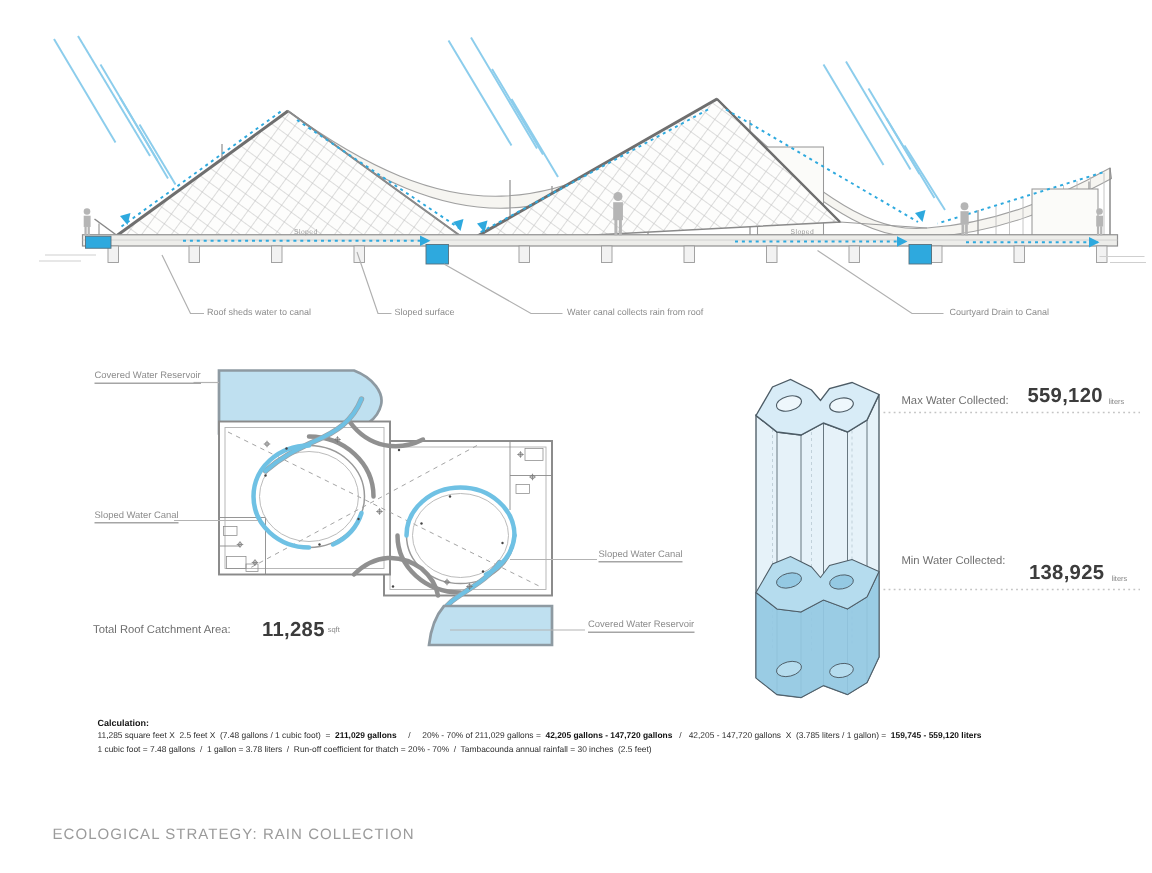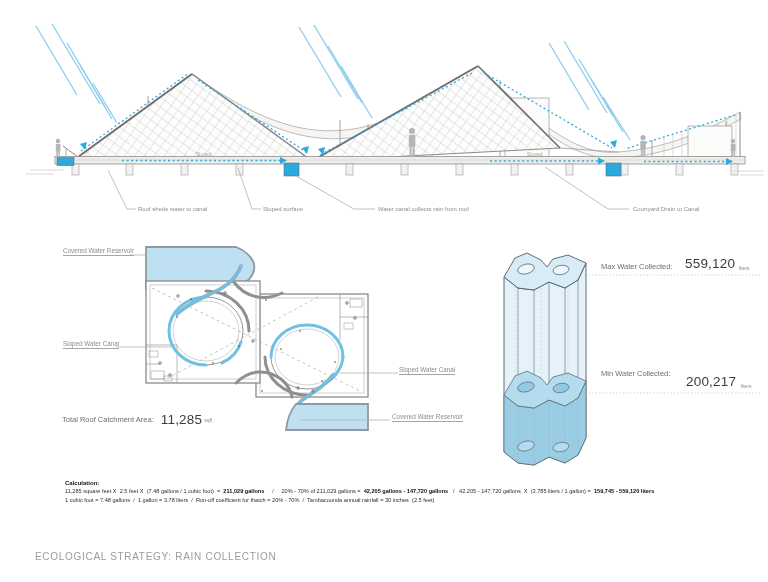--- a/index.html
+++ b/index.html
@@ -4,24 +4,24 @@
 <style>
   html,body{margin:0;padding:0;background:#ffffff;}
   .board{position:relative;width:768px;height:582px;background:#ffffff;overflow:hidden;
          font-family:"Liberation Sans",sans-serif;}
   .layer{position:absolute;left:0;top:0;}
   .abs{position:absolute;white-space:nowrap;}
   .seclabel{font-size:6px;color:#8c8c8c;}
   .planlabel{font-size:6.3px;color:#8c8c8c;border-bottom:0.7px solid #a5a5a5;padding-bottom:0.5px;}
   .tinynote{font-size:4.5px;color:#9b9b9b;letter-spacing:.3px;}
   .smallcap{font-size:7.5px;color:#6e6e6e;}
-  .bigval{font-size:13.5px;color:#3c3c3c;letter-spacing:.2px;}
+  .bigval{font-size:13.5px;color:#3c3c3c;letter-spacing:.2px;font-weight:bold;}
   .unit{font-size:5px;color:#888;}
   .catchment{display:flex;align-items:center;}
-  .catchment .bigval{margin-left:7px;}
+  .catchment .bigval{margin-left:21px;}
   .catchment .unit{margin-left:2px;}
   .calc{font-size:5.6px;color:#2e2e2e;line-height:9px;}
   .calc .hd{font-size:6px;font-weight:bold;color:#151515;line-height:8px;}
   .calc-line{white-space:pre;}
   .calc-line b, .calc-line span.b{font-weight:bold;color:#0f0f0f;}
   .footer{font-size:10px;color:#9b9b9b;letter-spacing:.7px;}
 </style>
 </head>
 <body>
 
@@ -351,21 +351,21 @@
 <div class="abs catchment" style="left:62px;top:412px">
   <span class="smallcap">Total Roof Catchment Area:</span>
   <span class="bigval">11,285</span>
   <span class="unit">sqft</span>
 </div>
 
 <div class="abs smallcap" style="left:601px;top:261.5px">Max Water Collected:</div>
 <div class="abs bigval" style="left:685px;top:256px">559,120</div>
 <div class="abs unit" style="left:739px;top:265px">liters</div>
 <div class="abs smallcap" style="left:601px;top:369px">Min Water Collected:</div>
-<div class="abs bigval" style="left:686px;top:374px">200,217</div>
+<div class="abs bigval" style="left:686px;top:374px">138,925</div>
 <div class="abs unit" style="left:741px;top:383px">liters</div>
 
 <div class="abs calc" style="left:65px;top:479px">
   <div class="hd">Calculation:</div>
   <div class="calc-line"><span>11,285 square feet X  2.5 feet X  (7.48 gallons / 1 cubic foot)  =  </span><span class="b">211,029 gallons</span><span>     /     20% - 70% of 211,029 gallons =  </span><span class="b">42,205 gallons - 147,720 gallons</span><span>   /   42,205 - 147,720 gallons  X  (3.785 liters / 1 gallon) =  </span><span class="b">159,745 - 559,120 liters</span></div>
   <div class="calc-line">1 cubic foot = 7.48 gallons  /  1 gallon = 3.78 liters  /  Run-off coefficient for thatch = 20% - 70%  /  Tambacounda annual rainfall = 30 inches  (2.5 feet)</div>
 </div>
 
 <div class="abs footer" style="left:35px;top:551px">ECOLOGICAL STRATEGY: RAIN COLLECTION</div>
 

